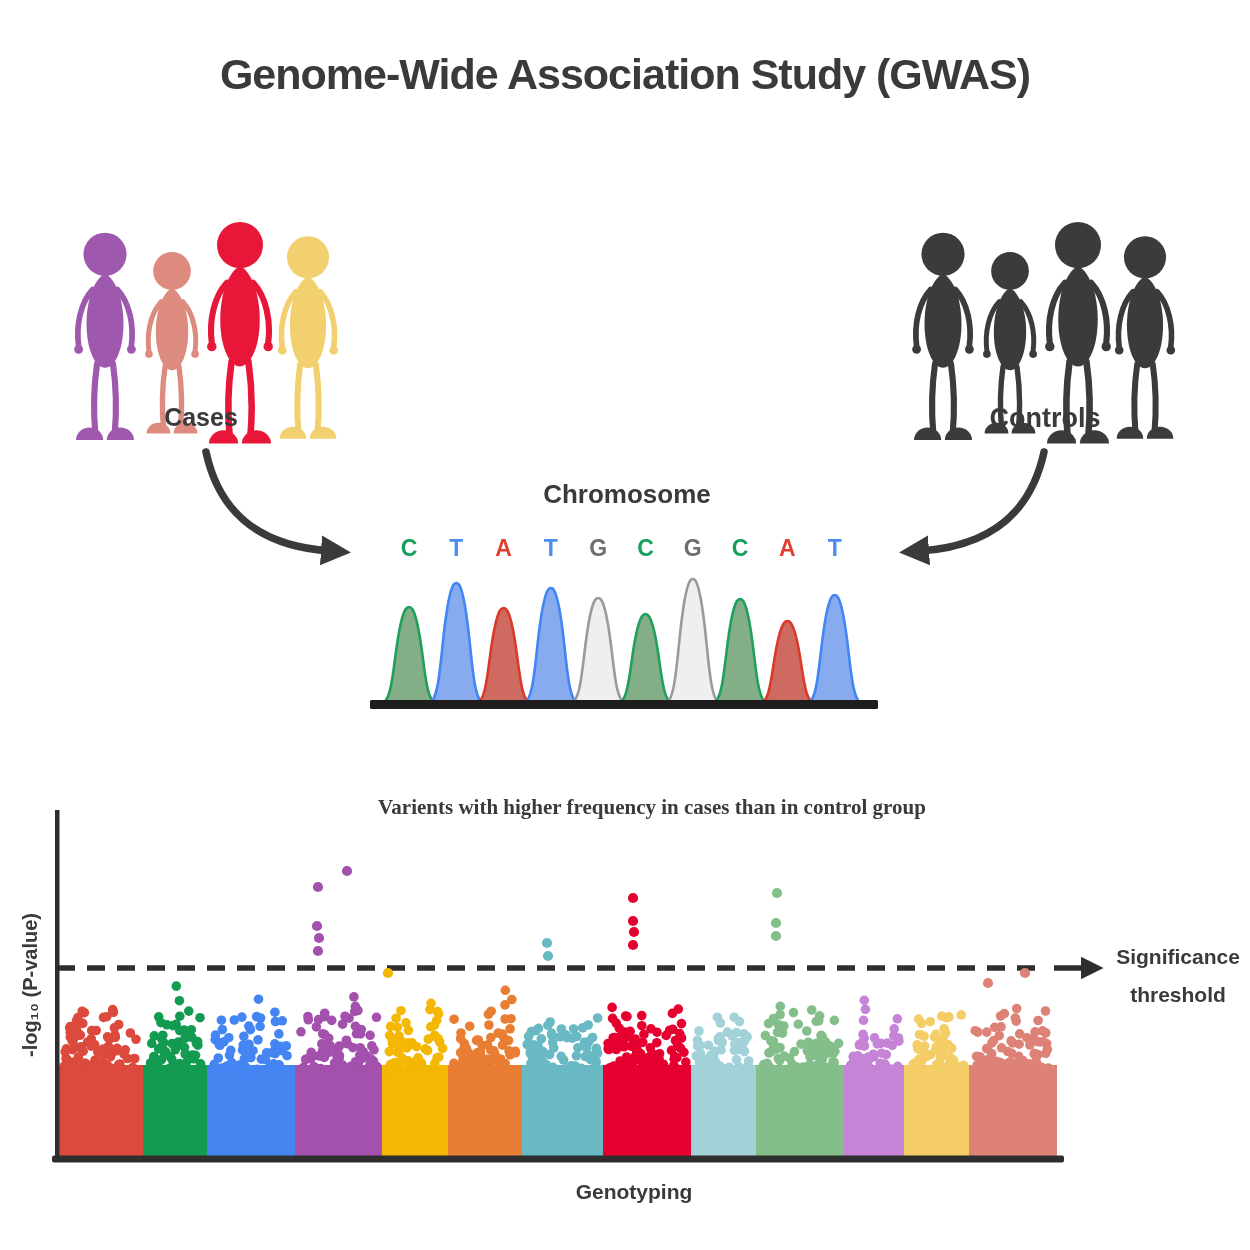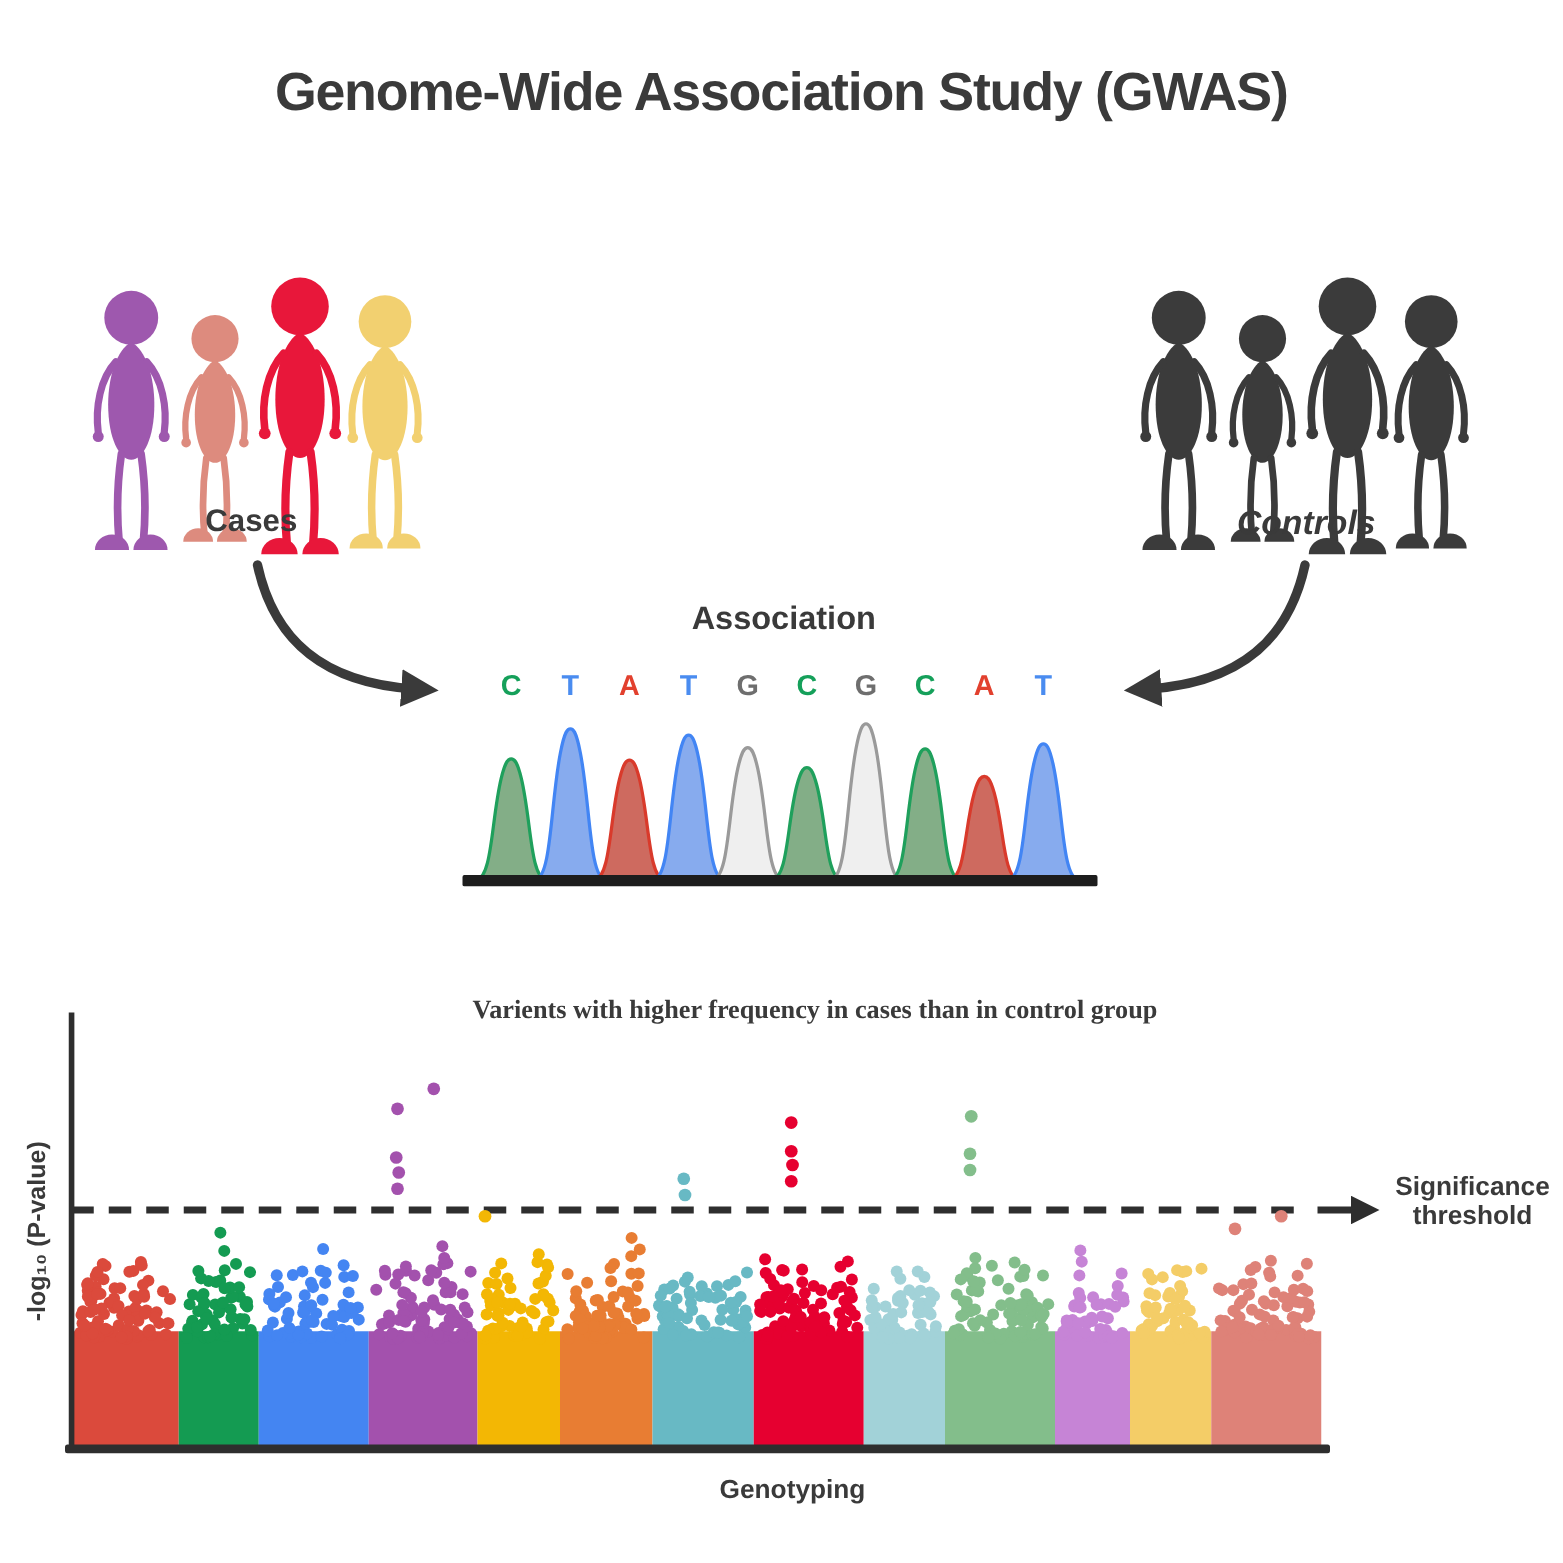--- a/index.html
+++ b/index.html
@@ -2,27 +2,27 @@
 <html><head>
 <meta charset="utf-8">
 <style>
   html,body{margin:0;padding:0;background:#ffffff;}
   #canvas{position:relative;width:1250px;height:1250px;background:#ffffff;overflow:hidden;
           font-family:"Liberation Sans",sans-serif;color:#3a3a3a;}
   .abs{position:absolute;}
   .lbl{font-weight:bold;color:#3a3a3a;text-align:center;}
   #main-title{left:0;top:50px;width:1250px;font-size:43px;letter-spacing:-1px;}
   #cases-label{left:101px;top:403px;width:200px;font-size:25px;}
-  #controls-label{left:945px;top:403px;width:200px;font-size:27px;font-style:italic;}
+  #controls-label{left:945px;top:403px;width:200px;font-size:27px;}
   #genotyping-label{left:477px;top:479px;width:300px;font-size:26px;}
   #plot-title{left:152px;top:795px;width:1000px;font-size:21px;font-family:Liberation Serif, serif;}
   #x-label{left:134px;top:1180px;width:1000px;font-size:21px;}
   #y-label{left:-78px;top:972px;width:220px;height:26px;font-size:20px;
            transform:rotate(-90deg);transform-origin:center center;}
-  #sig-label{left:1106px;top:938px;width:144px;font-size:21px;line-height:23px;}
+  #sig-label{left:1106px;top:938px;width:144px;font-size:21px;line-height:38px;}
   svg{position:absolute;display:block;}
 </style>
 </head>
 <body>
 
 <div id="canvas">
 
   <svg id="figures-svg" width="1250" height="600" style="left:0;top:0;">
       <defs>
  <marker id="arrow-big" markerWidth="4" markerHeight="4" refX="1.2" refY="2" orient="auto">
@@ -1123,18 +1123,18 @@
         <circle cx="1025" cy="193" r="5.1" fill="#DE8278"></circle>
         <circle cx="988" cy="203" r="5.1" fill="#DE8278"></circle>
       </g>
       <rect x="55" y="30" width="4.5" height="352" fill="#2E2E2E"></rect>
       <rect x="52" y="375.5" width="1012" height="7" rx="2" fill="#2E2E2E"></rect>
     </svg>
 
   <div id="main-title" class="abs lbl">Genome-Wide Association Study (GWAS)</div>
   <div id="cases-label" class="abs lbl">Cases</div>
   <div id="controls-label" class="abs lbl">Controls</div>
-  <div id="genotyping-label" class="abs lbl">Association</div>
+  <div id="genotyping-label" class="abs lbl">Chromosome</div>
   <div id="plot-title" class="abs lbl">Varients with higher frequency in cases than in control group</div>
   <div id="x-label" class="abs lbl">Genotyping</div>
   <div id="y-label" class="abs lbl">-log₁₀ (P-value)</div>
   <div id="sig-label" class="abs lbl">Significance threshold</div>
 </div>
 
 </body></html>

